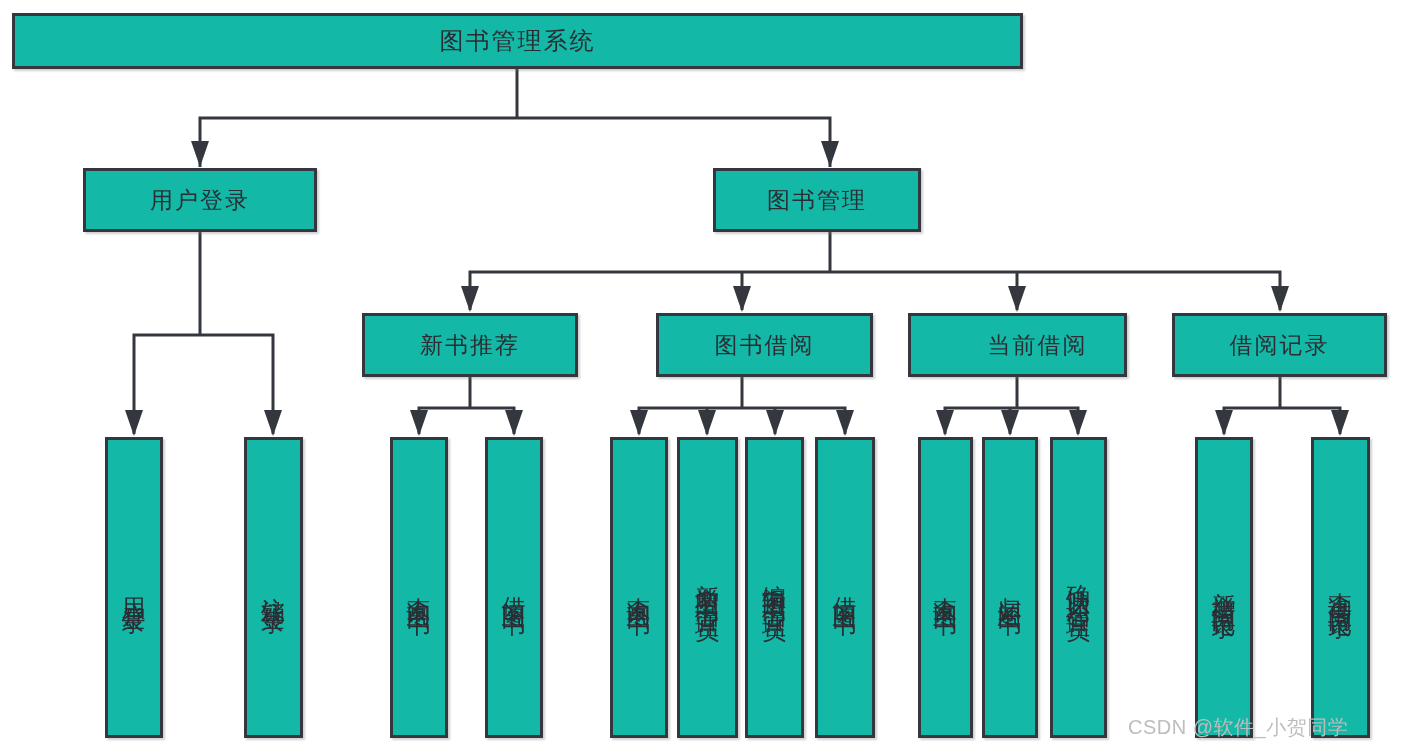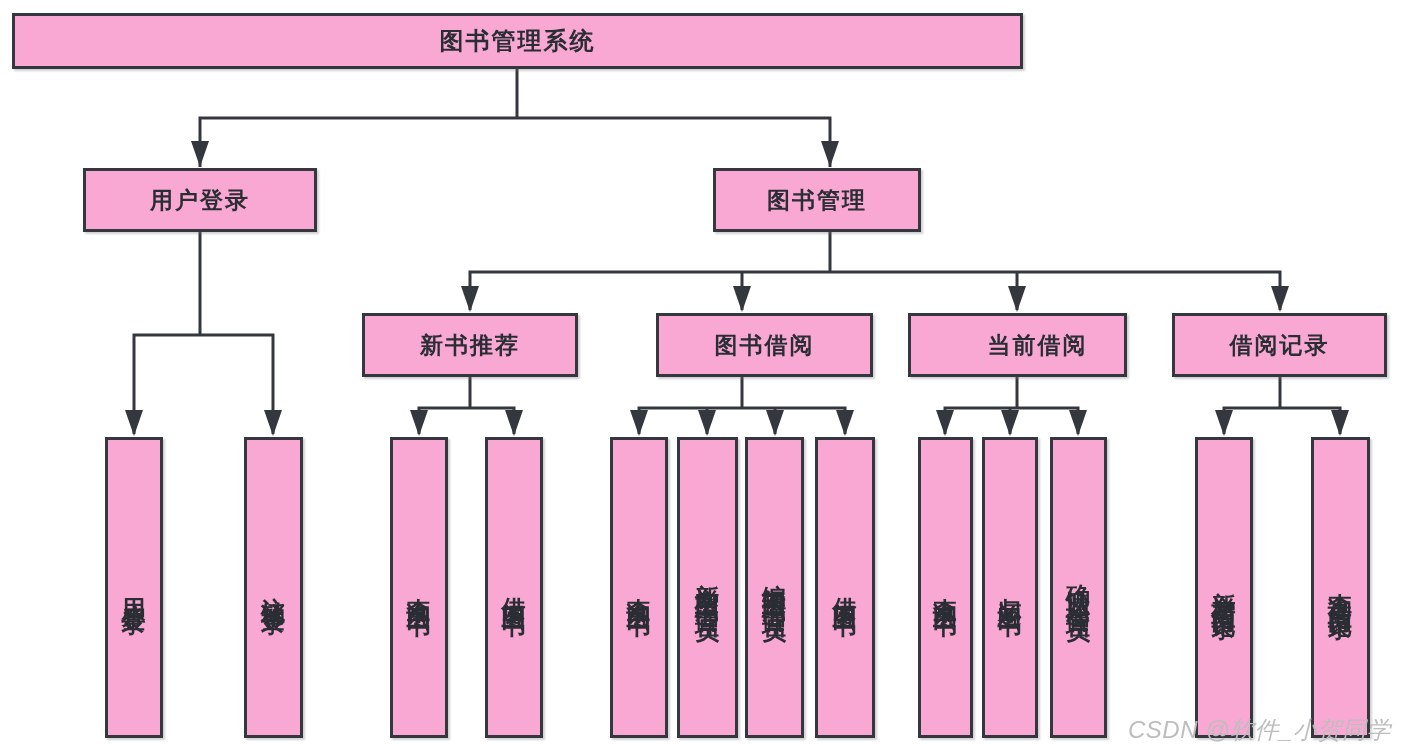--- a/index.html
+++ b/index.html
@@ -15,47 +15,45 @@
     background:var(--bg);
     overflow:hidden;
     font-family:"Liberation Sans","DejaVu Sans",sans-serif;
   }
   #connectors{position:absolute;left:0;top:0;width:1405px;height:747px;}
   #connectors path{stroke:var(--line);stroke-width:3;fill:none;stroke-linejoin:miter;}
   #connectors polygon{fill:var(--line);}
   .box{
     position:absolute;
     box-sizing:border-box;
-    background:#f9a8d4;
+    background:#14b8a6;
     border:3px solid var(--line);
     display:flex;align-items:center;justify-content:center;
     color:var(--text);
     box-shadow:2px 2px 2px rgba(120,120,120,0.35);
-    font-weight:bold;
   }
   .hlabel{font-size:23px;letter-spacing:2px;white-space:nowrap;}
   .root .hlabel{font-size:24px;}
   .leaf{top:437px;height:301px;}
   .vlabel{
     writing-mode:vertical-rl;
     text-orientation:mixed;
     font-size:24px;
     letter-spacing:5px;
     line-height:1.05;
     white-space:nowrap;
   }
   #watermark{
     position:absolute;
     left:1128px;top:714px;
-    font-size:24px;
+    font-size:20px;
     letter-spacing:0.5px;
     color:var(--wm);
     white-space:nowrap;
     z-index:10;
-    font-style:italic;
   }
 </style>
 </head>
 <body>
 
 <div id="canvas">
 
   <svg id="connectors" viewBox="0 0 1405 747" xmlns="http://www.w3.org/2000/svg">
 
     <path d="M517 69 V118 M200 167 V118 H830 V167"></path>

